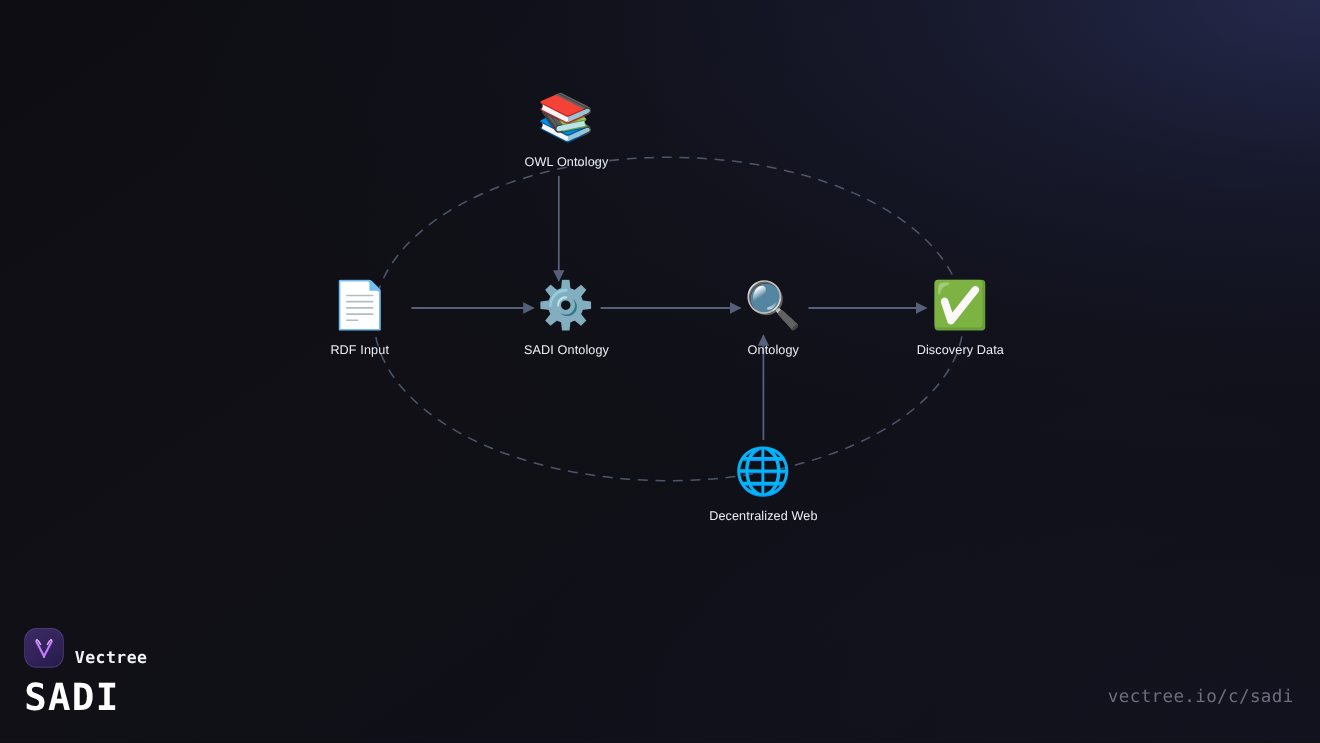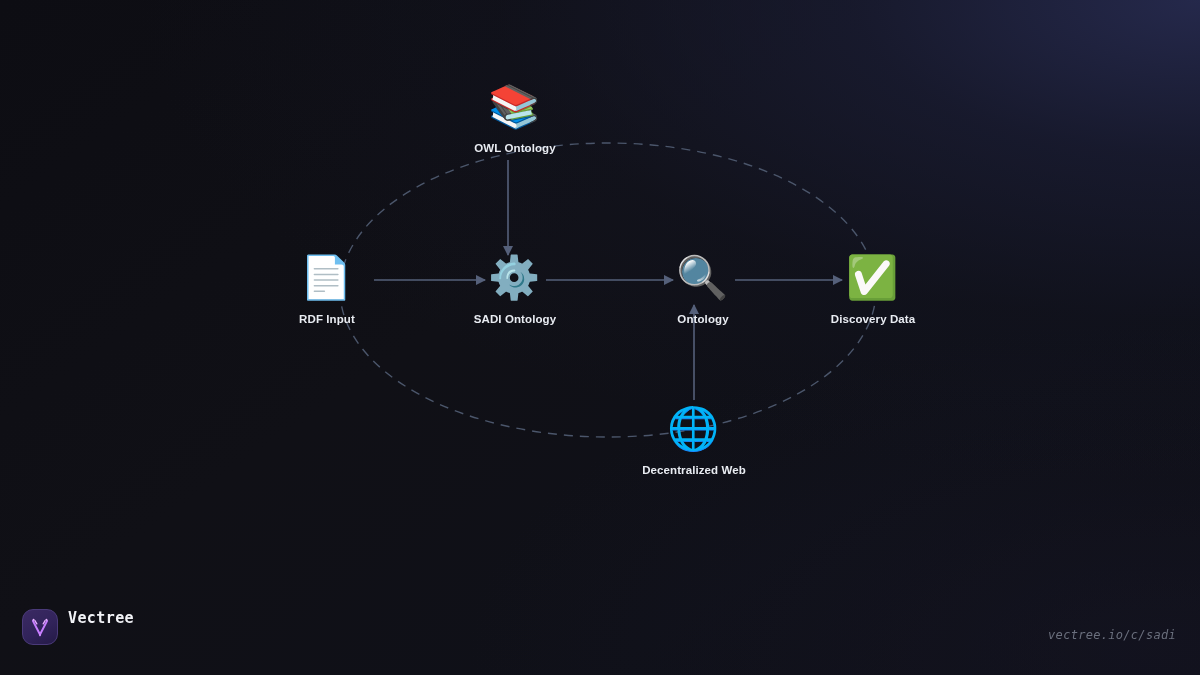--- a/index.html
+++ b/index.html
@@ -56,32 +56,31 @@
     display: block;
   }
   .node-label {
     display: block;
     margin-top: 8px;
     font-size: 11.5px;
     line-height: 14px;
     color: #e9ecf2;
     letter-spacing: 0.1px;
     white-space: nowrap;
-    font-weight: bold;
   }
 
   
   #brand {
     position: absolute;
     left: 22px;
     bottom: 22px;
   }
   #brand-row {
     display: flex;
-    align-items: flex-start;
+    align-items: flex-end;
     gap: 10px;
     margin-bottom: 8px;
   }
   #brand-logo {
     position: relative;
     width: 36px;
     height: 36px;
     border-radius: 11px;
     background: linear-gradient(150deg, #3b2a63 0%, #31235a 55%, #241a46 100%);
     border: 1px solid #4a3a79;
@@ -104,25 +103,24 @@
     color: #ffffff;
     letter-spacing: 1.2px;
     line-height: 38px;
     white-space: nowrap;
   }
   #watermark {
     position: absolute;
     right: 24px;
     bottom: 33px;
     font-family: "DejaVu Sans Mono", monospace;
-    font-size: 12px;
+    font-size: 16px;
     color: #6a6f7d;
     letter-spacing: 0.3px;
     white-space: nowrap;
-    font-style: italic;
   }
 </style>
 </head>
 <body>
 
 <div id="stage">
 
   <svg id="diagram-svg" viewBox="0 0 1200 675" xmlns="http://www.w3.org/2000/svg">
     <defs>
       <marker id="arrowhead" viewBox="0 0 10 10" refX="9" refY="5" markerWidth="6.5" markerHeight="6.5" orient="auto-start-reverse">
@@ -178,17 +176,18 @@
           <path d="M10.5 11.5 L18 26 L25.5 11.5" fill="none" stroke="#c77dff" stroke-width="2.1" stroke-linecap="round"></path>
           <path d="M12.6 11.2 L14.6 14.6" fill="none" stroke="#e4a9ff" stroke-width="1.5" stroke-linecap="round"></path>
           <path d="M23.4 11.2 L21.4 14.6" fill="none" stroke="#e4a9ff" stroke-width="1.5" stroke-linecap="round"></path>
           <circle cx="11.2" cy="10.4" r="1.05" fill="#e9b6ff"></circle>
           <circle cx="24.8" cy="10.4" r="1.05" fill="#e9b6ff"></circle>
           <circle cx="18" cy="26.4" r="1.0" fill="#d28dff"></circle>
         </svg>
       </div>
       <span id="brand-name">Vectree</span>
     </div>
+    <div id="page-title">SADI</div>
   </div>
 
   <div id="watermark">vectree.io/c/sadi</div>
 
 </div>
 
 </body></html>

